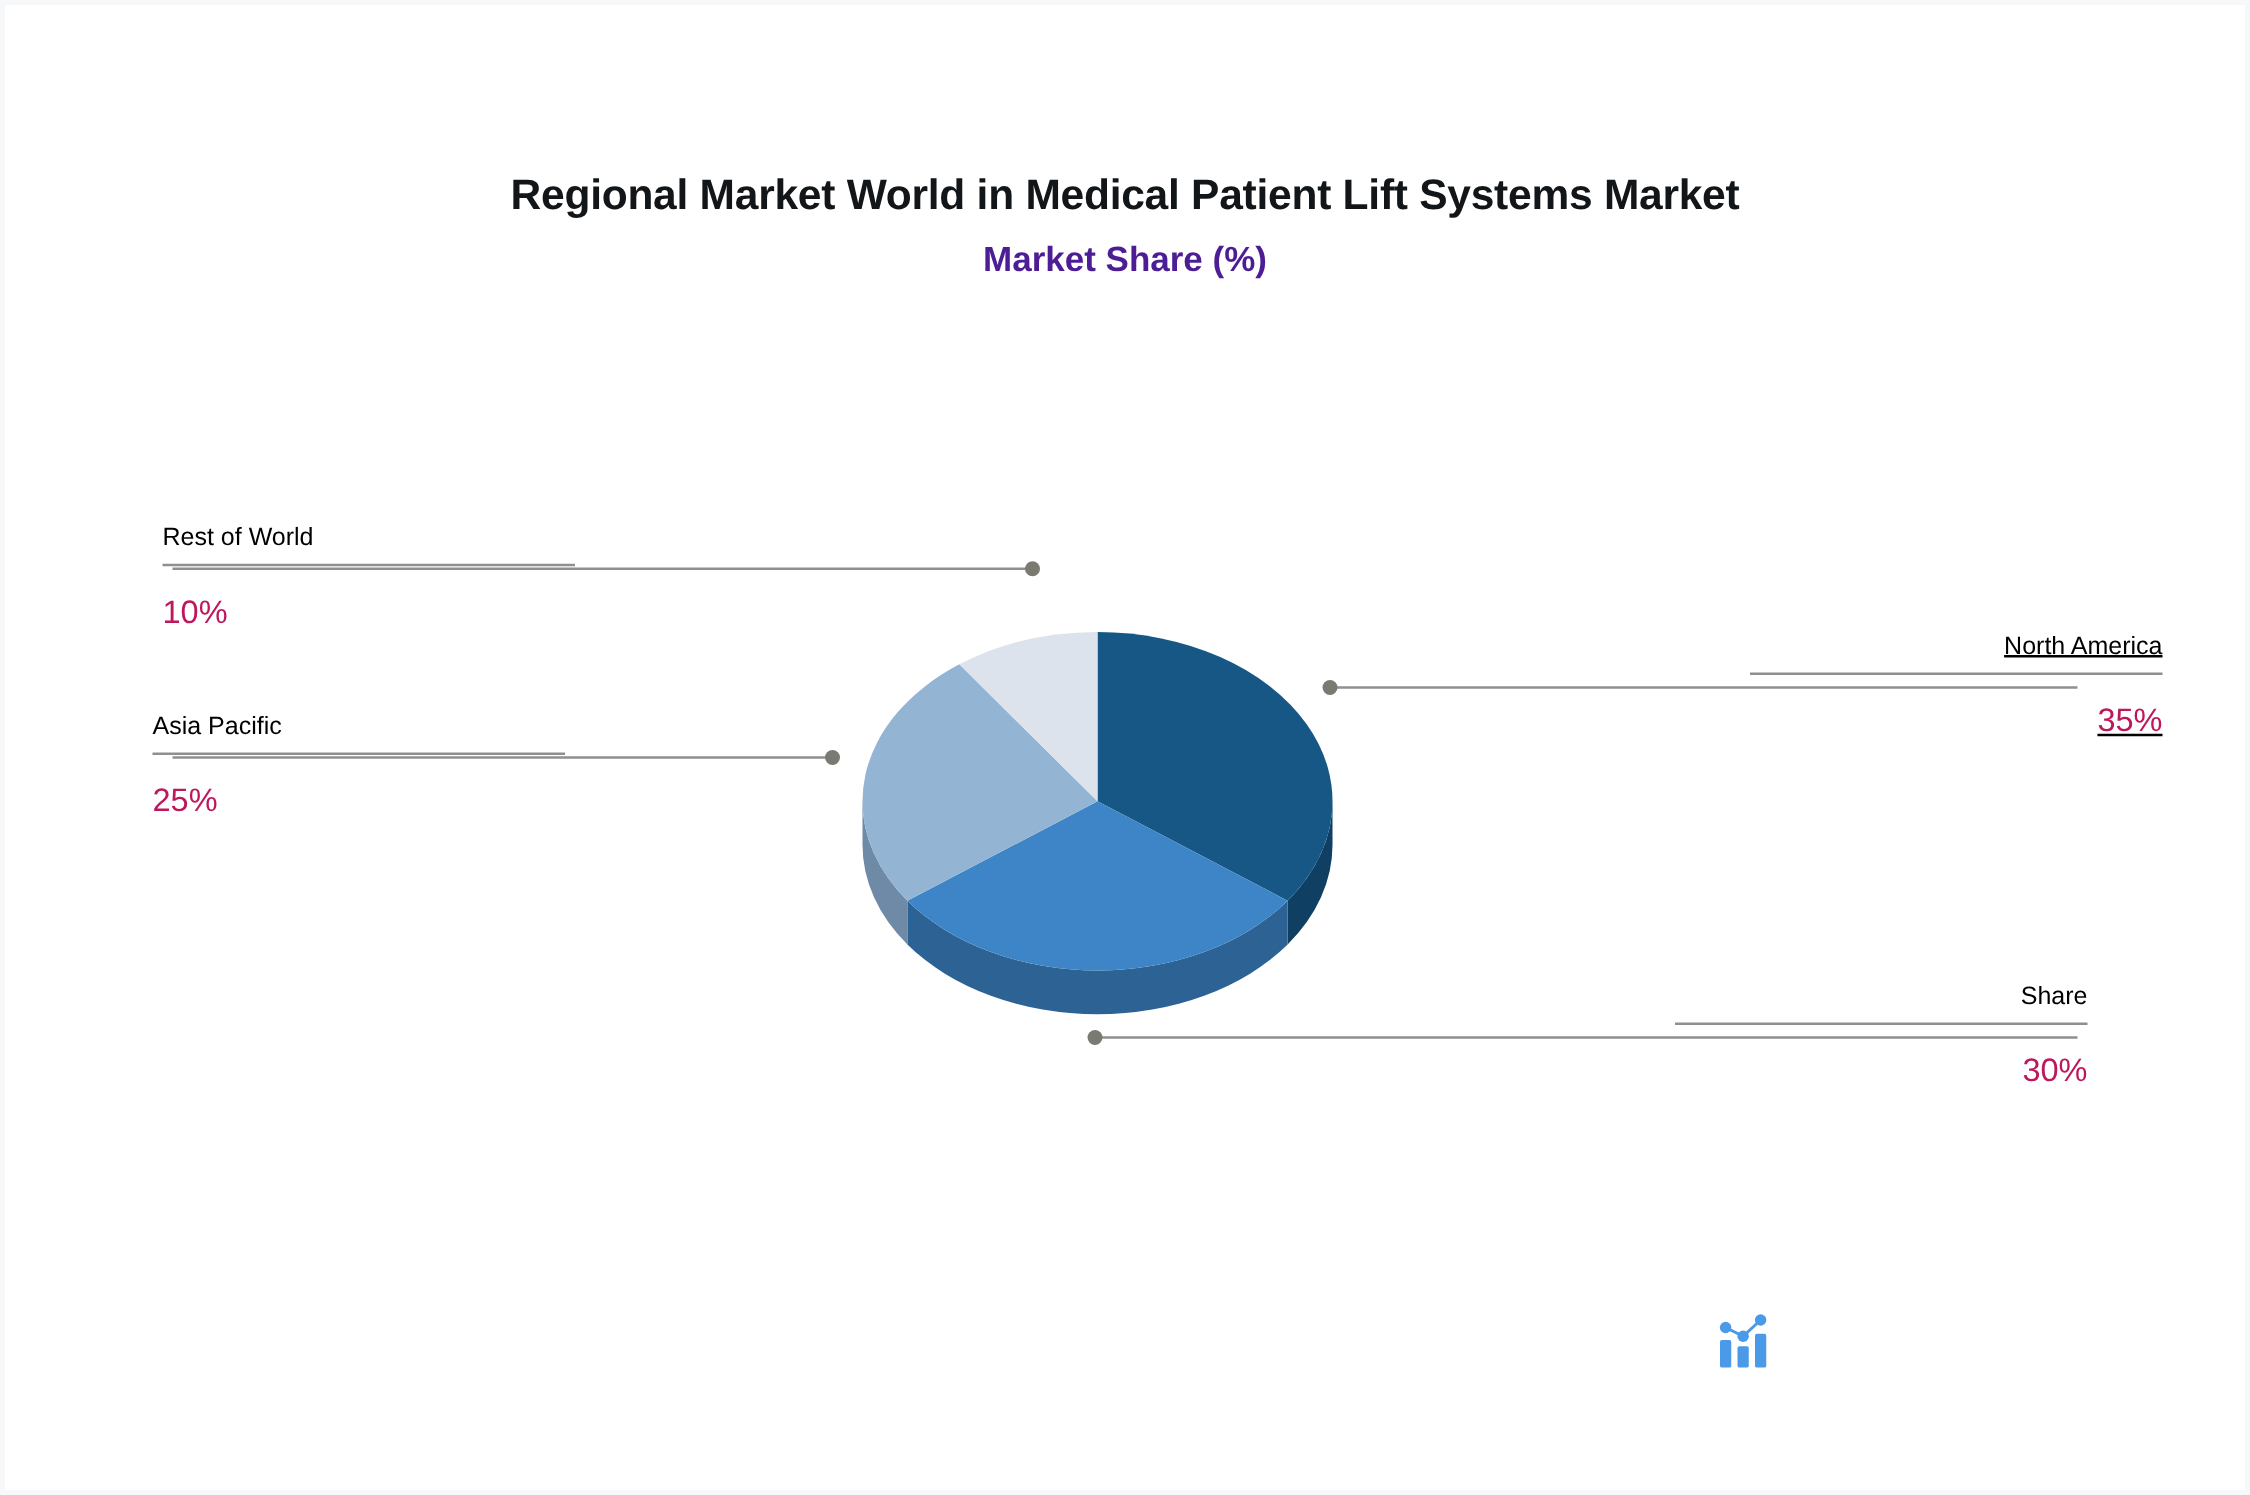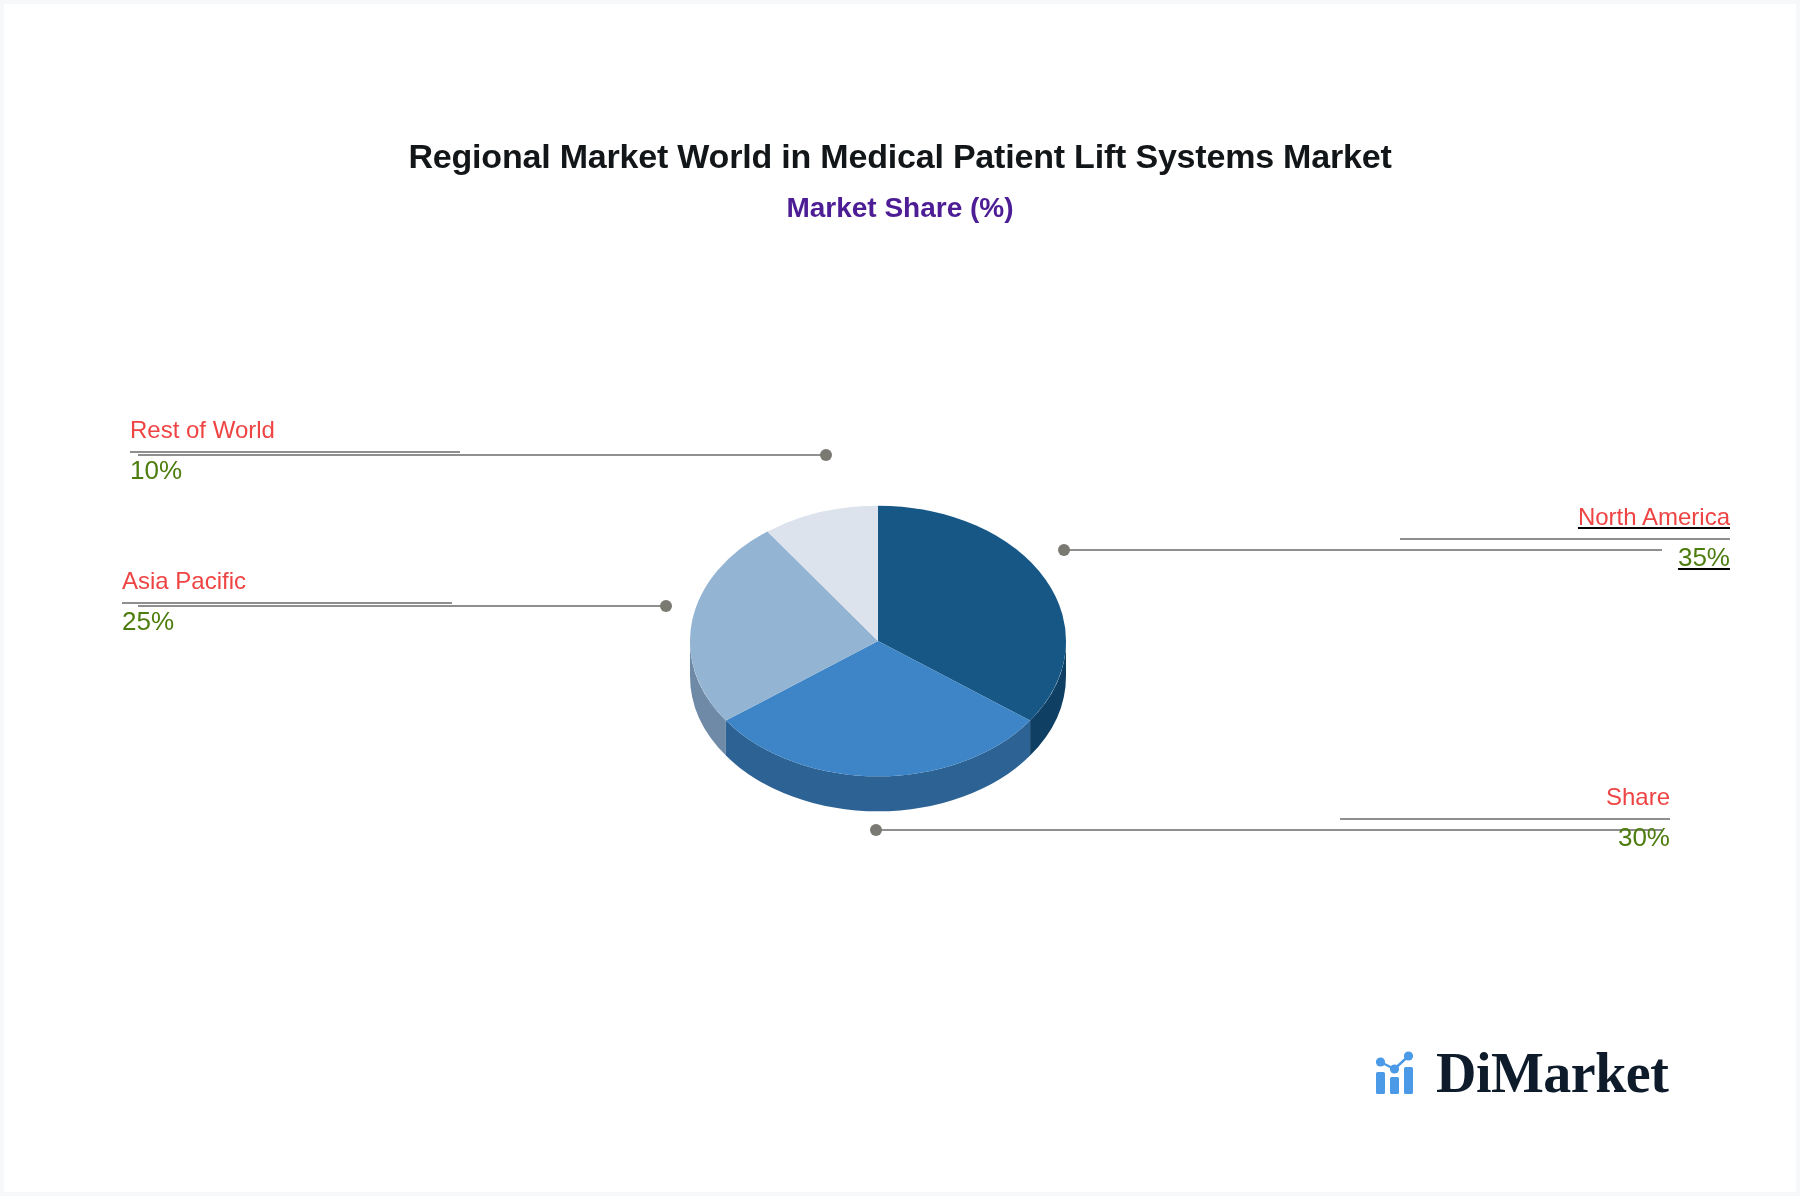--- a/index.html
+++ b/index.html
@@ -59,35 +59,35 @@
     left: 0;
     top: 0;
   }
 
   
   .callout {
     position: absolute;
     width: 330px;
   }
   .callout .name {
-    font-size: 24px;
-    color: #ef4444;
+    font-size: 20px;
+    color: #000000;
     line-height: 32px;
     white-space: nowrap;
   }
   .callout .rule {
     height: 0;
     border-top: 2px solid #8f8f8f;
     margin-top: 5px;
   }
   .callout .value {
     font-size: 26px;
-    color: #4d7c0f;
+    color: #be185d;
     line-height: 32px;
-    margin-top: 1px;
+    margin-top: 20px;
   }
   .callout.left { text-align: left; }
   .callout.right { text-align: right; }
 
   #callout-row  { left: 126px; top: 410px; }
   #callout-ap   { left: 118px; top: 561px; }
   #callout-na   { left: 1396px; top: 497px; text-decoration: underline; }
   #callout-eu   { left: 1336px; top: 777px; }
 
   
@@ -178,16 +178,15 @@
   <div id="logo">
     <svg id="logo-mark" viewBox="0 0 54 46">
       <rect x="2" y="22" width="9" height="22" rx="1.5" fill="#4a9ae8"></rect>
       <rect x="16" y="27" width="9" height="17" rx="1.5" fill="#4a9ae8"></rect>
       <rect x="30" y="17" width="9" height="27" rx="1.5" fill="#4a9ae8"></rect>
       <path d="M 6.5 12 L 20.5 19 L 34.5 6" stroke="#4a9ae8" stroke-width="2.4" fill="none"></path>
       <circle cx="6.5" cy="12" r="4.6" fill="#4a9ae8"></circle>
       <circle cx="20.5" cy="19" r="4.6" fill="#4a9ae8"></circle>
       <circle cx="34.5" cy="6" r="4.6" fill="#4a9ae8"></circle>
     </svg>
-    <span id="logo-text">DiMarket</span>
   </div>
 
 </div>
 
 </body></html>

